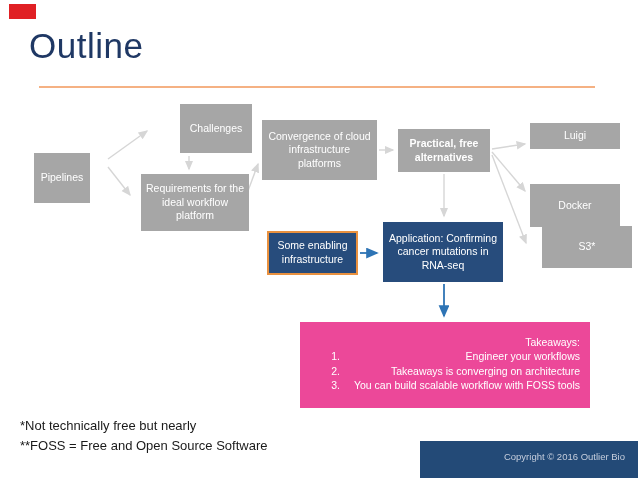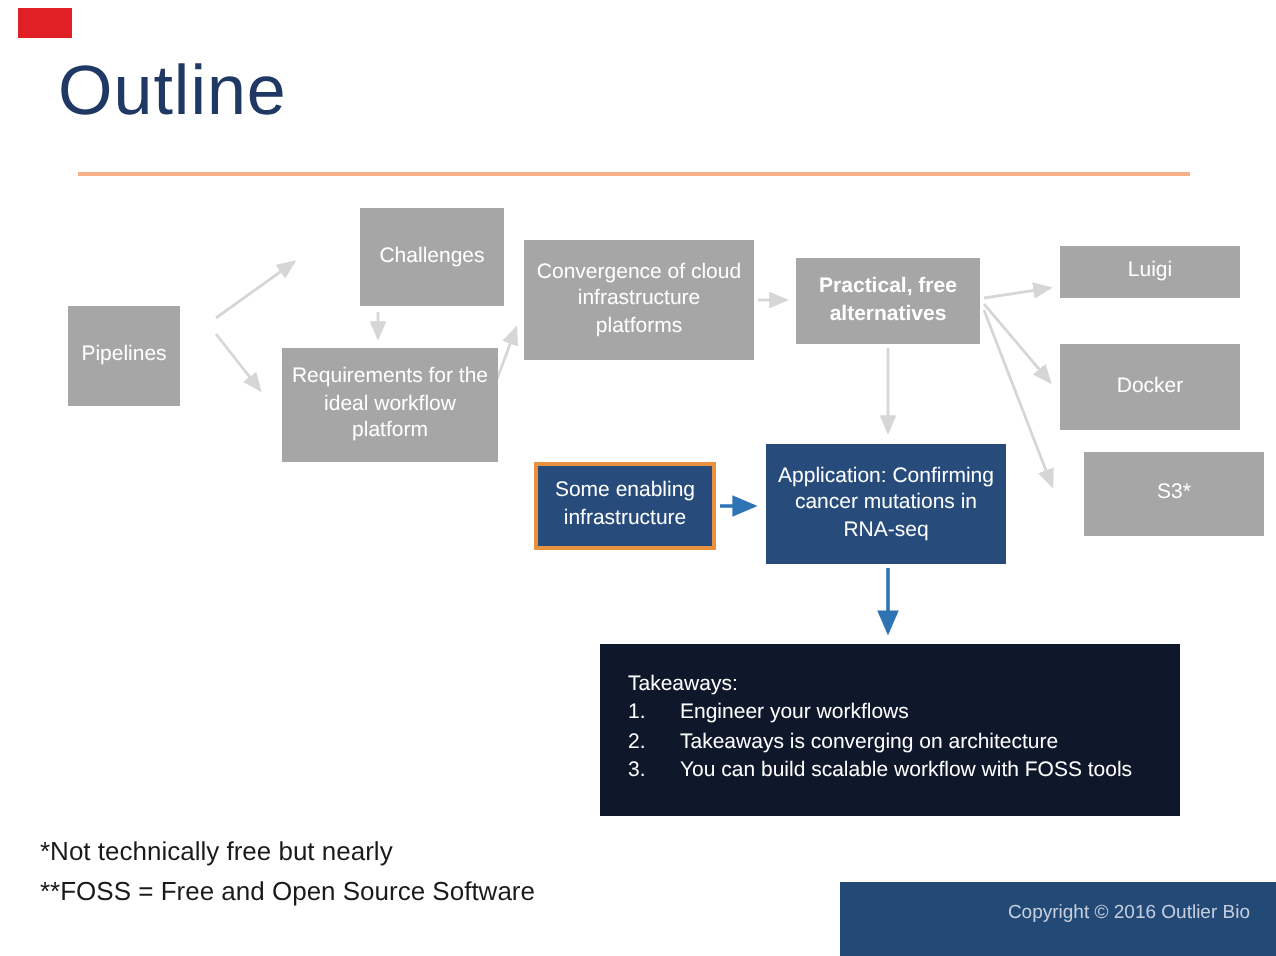--- a/index.html
+++ b/index.html
@@ -58,35 +58,36 @@
   .gray { background: #a6a6a6; }
   .navy { background: #274c7c; }
   .orange-border { border: 2.5px solid #e9913f; }
 
   #pipelines    { left: 34px;  top: 125px; width: 56px;  height: 50px; margin-top: 28px; }
   #challenges   { left: 153px; top: 104px; width: 72px;  height: 49px; margin-left: 27px; }
   #requirements { left: 141px; top: 174px; width: 108px; height: 57px; }
   #convergence  { left: 262px; top: 120px; width: 115px; height: 60px; }
   #practical    { left: 398px; top: 129px; width: 92px;  height: 43px; font-weight: bold; }
   #luigi        { left: 530px; top: 123px; width: 90px;  height: 26px; }
-  #docker       { left: 530px; top: 172px; width: 90px;  height: 43px; }
+  #docker       { left: 530px; top: 184px; width: 90px;  height: 43px; }
   #s3           { left: 542px; top: 226px; width: 90px;  height: 42px; }
   #enabling     { left: 267px; top: 231px; width: 91px;  height: 44px; }
   #application  { left: 383px; top: 222px; width: 120px; height: 60px; }
 
   .takeaways {
     position: absolute;
     left: 300px; top: 322px;
     width: 290px; height: 86px;
-    background: #0f172a;
+    background: #ec4899;
     color: #ffffff;
     box-sizing: border-box;
     padding: 13px 10px 0 14px;
     font-size: 10.5px;
     line-height: 1.38;
+    text-align: right;
   }
   .tk-row { display: flex; }
   .tk-num { width: 26px; flex: 0 0 26px; }
   .tk-text { flex: 1; }
 
   .footnotes {
     position: absolute;
     left: 20px; top: 416px;
     font-size: 13px;
     color: #1a1a1a;

